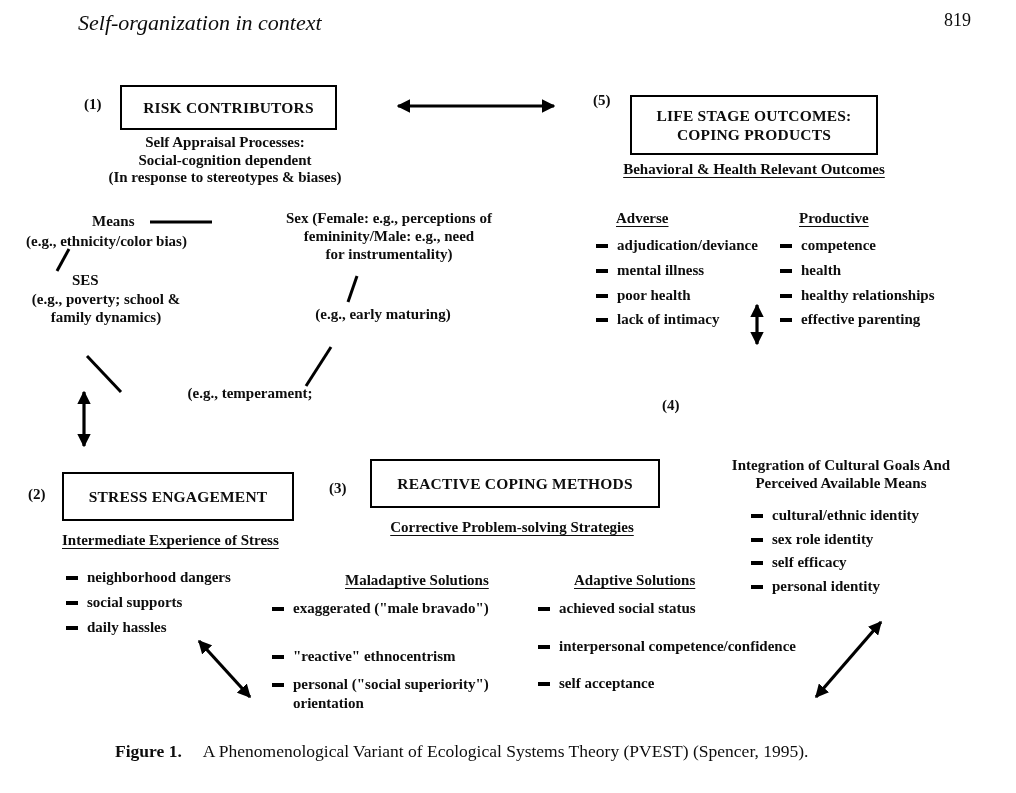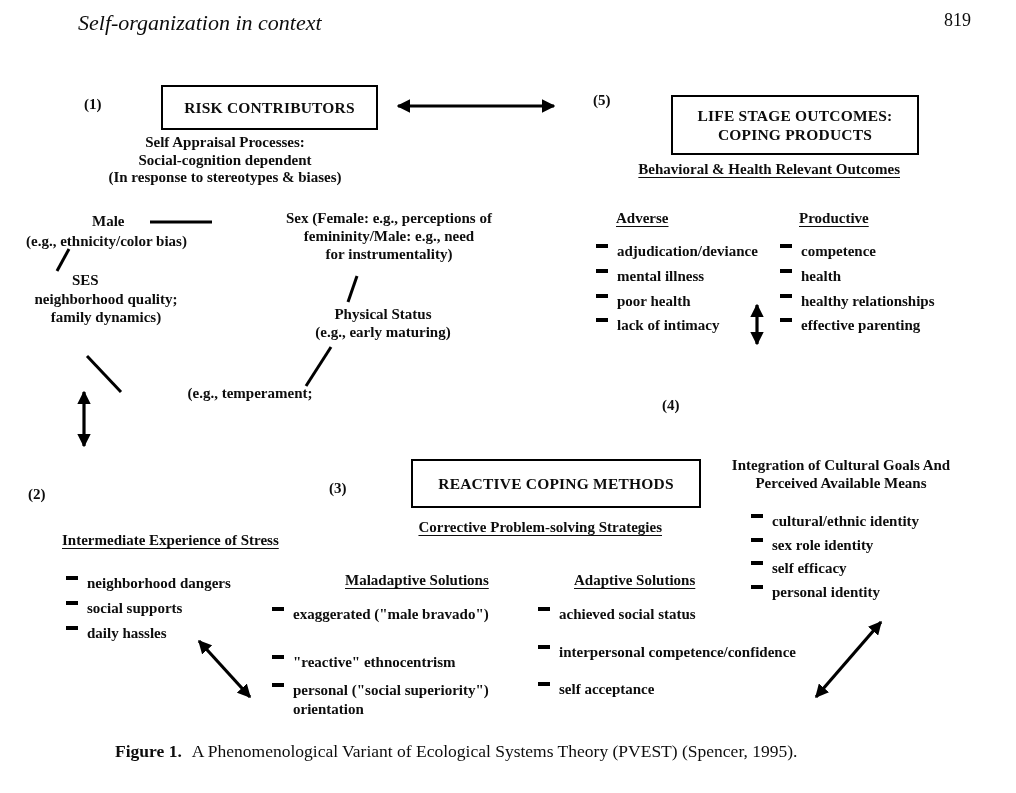--- a/index.html
+++ b/index.html
@@ -5,34 +5,34 @@
   html,body { margin:0; padding:0; background:#ffffff; }
   .page {
     position:relative; width:1016px; height:793px; background:#ffffff;
     font-family:"Liberation Serif", serif; color:#0d0d0d; overflow:hidden;
   }
   .abs { position:absolute; }
   .running-head { font-style:italic; font-size:22px; }
   .page-num { font-size:18px; }
   .t { position:absolute; font-weight:700; font-size:15px; line-height:18px; white-space:nowrap; }
   .ctr { text-align:center; white-space:normal; }
-  .u { text-decoration:underline; text-underline-offset:3px;text-align:right; }
+  .u { text-decoration:underline; text-underline-offset:3px; }
   .ul-lines > div { text-underline-offset:3px; }
   .num { position:absolute; font-weight:700; font-size:15px; }
   .node-box {
     position:absolute; border:2.5px solid #000; background:#fff;
     display:flex; flex-direction:column; align-items:center; justify-content:center;
-    font-weight:700; font-size:15.5px; line-height:19px; text-align:center; letter-spacing:.2px;margin-left:41px;
+    font-weight:700; font-size:15.5px; line-height:19px; text-align:center; letter-spacing:.2px;
   }
   .li { position:absolute; display:flex; align-items:flex-start; font-weight:700; font-size:15px; line-height:19px; }
   .dash { width:12px; height:3.5px; background:#000; margin:8px 9px 0 0; flex:none; }
-  .li .txt { white-space:nowrap;margin-top:6px; }
+  .li .txt { white-space:nowrap; }
   .overlay { position:absolute; left:0; top:0; pointer-events:none; }
   .caption { position:absolute; font-size:17.5px; line-height:25px; font-weight:400; }
-  .cap-label { font-weight:700; margin-right:10px; }
+  .cap-label { font-weight:700; margin-right:21px; }
 </style>
 </head>
 <body>
 
 <div class="page">
 
   <div class="abs running-head" style="left:78px;top:10px">Self-organization in context</div>
   <div class="abs page-num" style="left:944px;top:10px">819</div>
 
   <svg class="overlay" width="1016" height="793" viewBox="0 0 1016 793">
@@ -60,41 +60,43 @@
   <div class="num" style="left:84px;top:96px">(1)</div>
   <div class="node-box" style="left:120px;top:85px;width:213px;height:41px">
     <div>RISK CONTRIBUTORS</div>
   </div>
   <div class="t ctr ul-lines" style="left:97px;top:133px;width:256px">
       <div>Self Appraisal Processes:</div>
       <div>Social-cognition dependent</div>
     </div>
   <div class="t ctr" style="left:60px;top:168px;width:330px">(In response to stereotypes &amp; biases)</div>
 
-  <div class="t" style="left:92px;top:212px">Male</div>
+  <div class="t" style="left:92px;top:212px">Means</div>
   <div class="t" style="left:26px;top:232px">(e.g., ethnicity/color bias)</div>
   <div class="t ctr" style="left:270px;top:209px;width:238px">
       <div>Sex (Female: e.g., perceptions of</div>
       <div>femininity/Male: e.g., need</div>
       <div>for instrumentality)</div>
     </div>
   <div class="t" style="left:72px;top:271px">SES</div>
   <div class="t ctr" style="left:8px;top:290px;width:196px">
-      <div>neighborhood quality;</div>
+      <div>(e.g., poverty; school &amp;</div>
       <div>family dynamics)</div>
     </div>
   <div class="t ctr" style="left:288px;top:305px;width:190px">
-      <div>Physical Status</div>
       <div>(e.g., early maturing)</div>
     </div>
   <div class="t ctr" style="left:128px;top:384px;width:244px">
       <div>(e.g., temperament;</div>
     </div>
 
   <div class="num" style="left:28px;top:486px">(2)</div>
+  <div class="node-box" style="left:62px;top:472px;width:228px;height:45px">
+    <div>STRESS ENGAGEMENT</div>
+  </div>
   <div class="t u" style="left:62px;top:531px">Intermediate Experience of Stress</div>
   <div class="li" style="left:66px;top:568px">
       <span class="dash"></span>
       <span class="txt">neighborhood dangers</span>
     </div>
   <div class="li" style="left:66px;top:593px">
       <span class="dash"></span>
       <span class="txt">social supports</span>
     </div>
   <div class="li" style="left:66px;top:618px">

